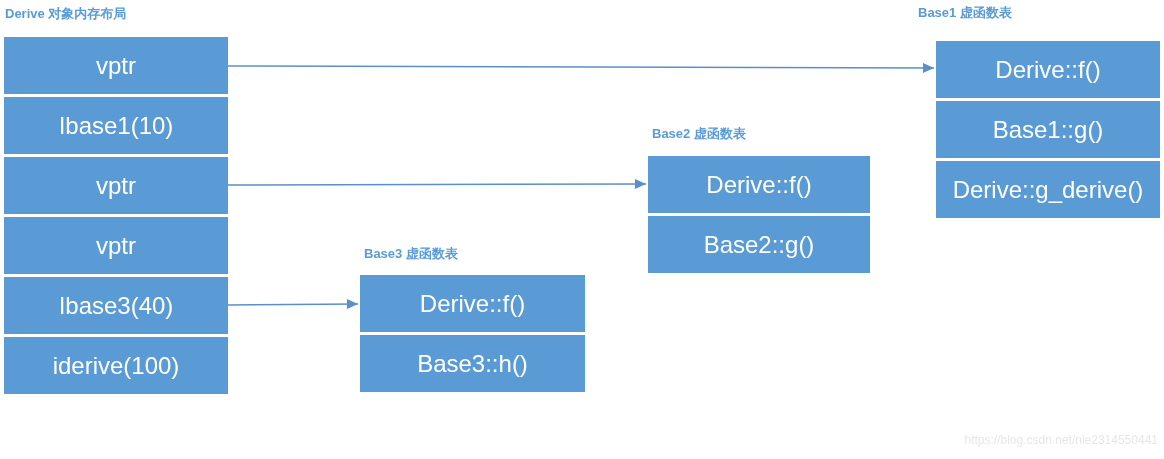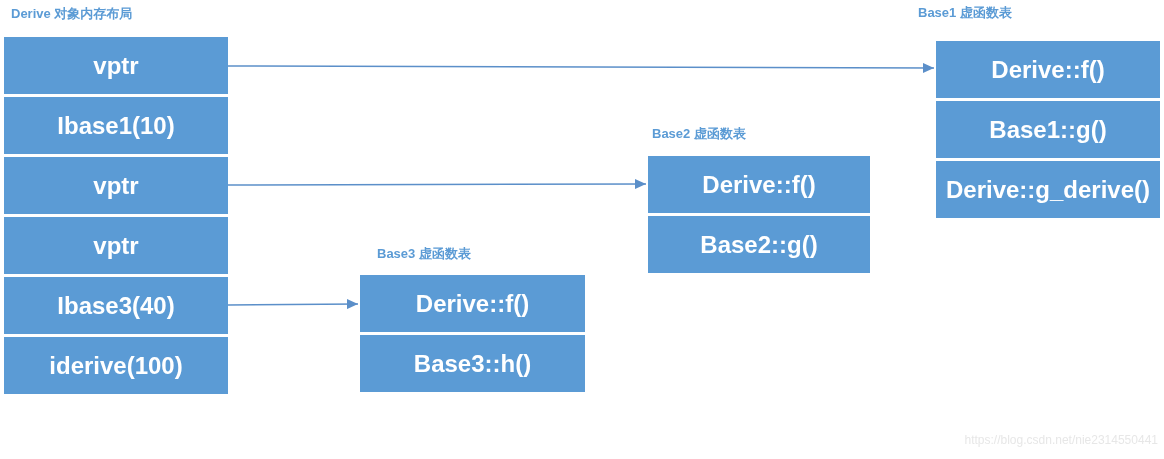--- a/index.html
+++ b/index.html
@@ -36,21 +36,20 @@
   }
   .cell {
     height: 57px;
     background: var(--box_fill);
     color: var(--box_text);
     display: flex;
     align-items: center;
     justify-content: center;
     font-size: 24px;
     white-space: nowrap;
-    font-weight: bold;
   }
   .arrows-layer {
     position: absolute;
     left: 0; top: 0;
     width: 1164px; height: 459px;
     pointer-events: none;
   }
   .arrows-layer line {
     stroke: var(--arrow);
     stroke-width: 1.5;
@@ -62,21 +61,21 @@
     font-size: 12px;
     color: var(--watermark_text);
     white-space: nowrap;
   }
 </style>
 </head>
 <body>
 
 <div class="canvas">
 
-  <div class="diagram-label" style="left:11px; top:6px;">Derive 对象内存布局</div>
+  <div class="diagram-label" style="left:5px; top:6px;">Derive 对象内存布局</div>
 
   <div class="col" style="left:4px; top:37px; width:224px;">
     <div class="cell">vptr</div>
     <div class="cell">Ibase1(10)</div>
     <div class="cell">vptr</div>
     <div class="cell">vptr</div>
     <div class="cell">Ibase3(40)</div>
     <div class="cell">iderive(100)</div>
   </div>
 
@@ -88,21 +87,21 @@
     <div class="cell">Derive::g_derive()</div>
   </div>
 
   <div class="diagram-label" style="left:652px; top:126px;">Base2 虚函数表</div>
 
   <div class="col" style="left:648px; top:156px; width:222px;">
     <div class="cell">Derive::f()</div>
     <div class="cell">Base2::g()</div>
   </div>
 
-  <div class="diagram-label" style="left:377px; top:246px;">Base3 虚函数表</div>
+  <div class="diagram-label" style="left:364px; top:246px;">Base3 虚函数表</div>
 
   <div class="col" style="left:360px; top:275px; width:225px;">
     <div class="cell">Derive::f()</div>
     <div class="cell">Base3::h()</div>
   </div>
 
   <svg class="arrows-layer" width="1164" height="459" viewBox="0 0 1164 459">
     <defs>
       <marker id="arrowhead" markerUnits="userSpaceOnUse" markerWidth="12" markerHeight="10" refX="11" refY="5" orient="auto">
         <path d="M0,0 L11,5 L0,10 z" fill="var(--arrow)"></path>

